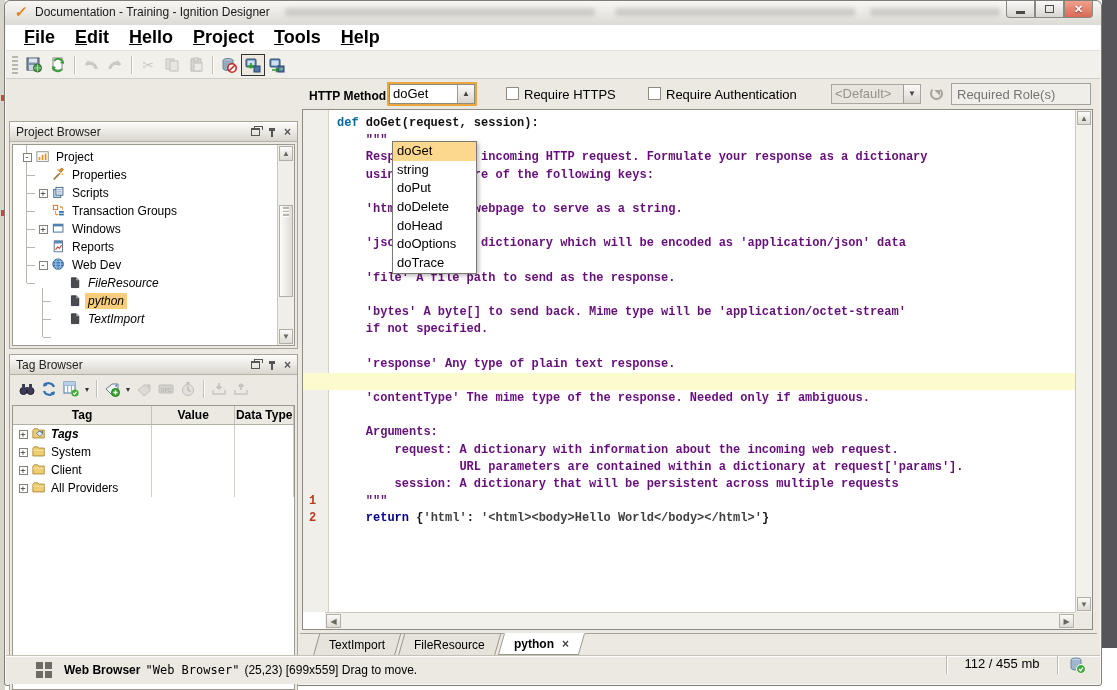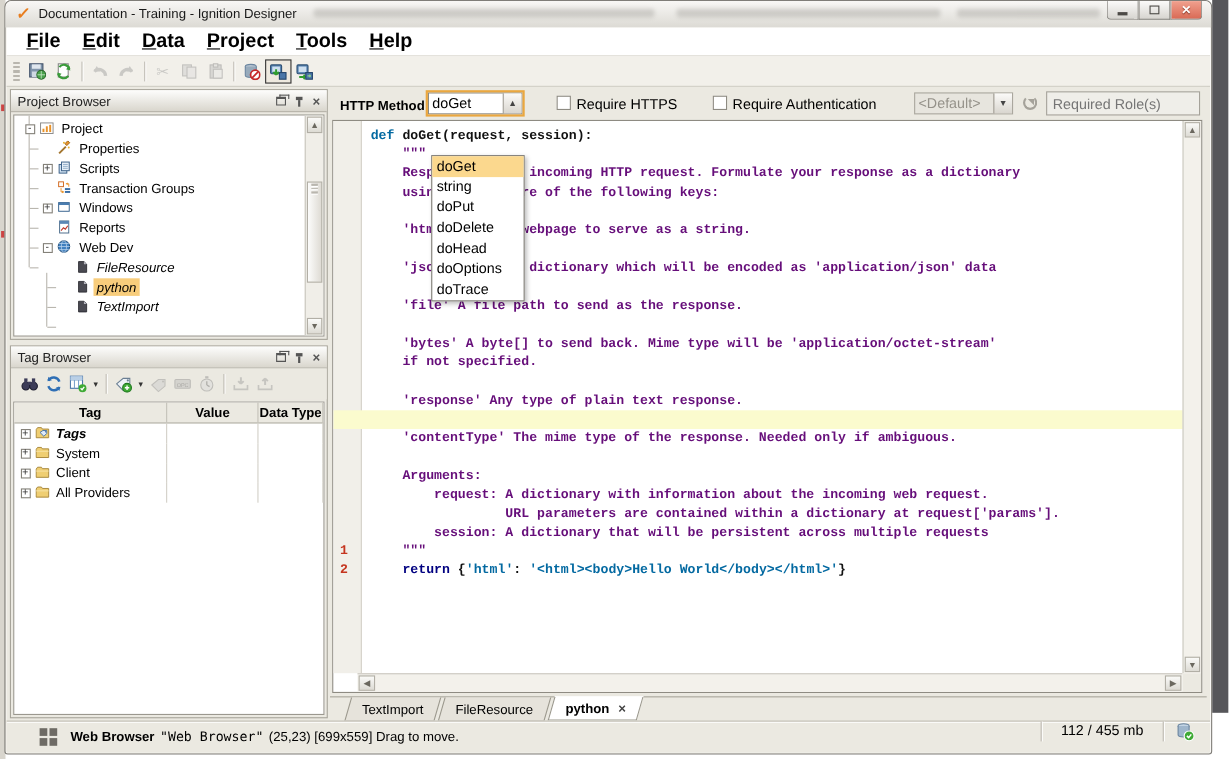--- a/index.html
+++ b/index.html
@@ -42,21 +42,21 @@
   .toolbar{position:absolute;left:1px;top:50px;right:1px;height:28px;background:#f2f0ea;
            border-bottom:1px solid #cfccc4;display:flex;align-items:center;padding-left:6px;}
   .tb-grip{width:6px;height:18px;margin-right:4px;
            background:repeating-linear-gradient(#b9b6ae 0 2px,transparent 2px 4px);}
   .tb-btn{width:24px;height:22px;display:flex;align-items:center;justify-content:center;position:relative;}
   .tb-btn.selected{border:1px solid #333;background:#eee9df;}
   .tb-sep{width:1px;height:18px;background:#c2bfb7;margin:0 4px;box-shadow:1px 0 0 #fff;}
   .dis{opacity:.45;filter:grayscale(1);}
 
   
-  .panel{position:absolute;background:#ebe9e1;border:1px solid #a7a49a;}
+  .panel{position:absolute;background:#ebe9e1;border:1px solid #a7a49a;margin-top:40px;}
   .panel-hdr{height:20px;background:linear-gradient(#fdfdfc,#d9d6cd);border-bottom:1px solid #b4b1a7;
              display:flex;align-items:center;padding:0 6px;font-size:12px;color:#222;}
   .panel-hdr .spacer{flex:1;}
   .hdr-ic{margin-left:8px;display:flex;align-items:center;height:14px;color:#555;}
   .ic-float{width:9px;height:8px;border:1px solid #555;border-top-width:2px;position:relative;}
   .ic-float::before{content:"";position:absolute;left:2px;top:-4px;width:7px;height:3px;border:1px solid #555;border-bottom:none;}
   .ic-pin{position:relative;width:8px;height:10px;}
   .ic-pin::before{content:"";position:absolute;left:1px;top:1px;width:6px;height:3px;background:#555;}
   .ic-pin::after{content:"";position:absolute;left:3.5px;top:4px;width:1.5px;height:6px;background:#555;}
   .ic-close{font-size:12px;font-weight:bold;line-height:10px;}
@@ -110,21 +110,21 @@
   .roles-input{position:absolute;height:22px;border:1px solid #a5a29a;background:#efeee9;
                font-size:13px;color:#a09d94;padding:0 5px;font-family:"Liberation Sans",sans-serif;}
 
   .code-wrap{position:absolute;left:2px;top:30px;right:4px;bottom:26px;background:#fff;border:1px solid #8e8b82;overflow:hidden;}
   .gutter{position:absolute;left:0;top:0;bottom:17px;width:26px;background:#f1efe9;border-right:1px solid #d4d1c9;}
   .code-lines{position:absolute;left:0;top:5px;right:18px;font-family:"Liberation Mono","DejaVu Sans Mono",monospace;
               font-size:12px;font-weight:bold;}
   .cline{height:17.2px;white-space:pre;position:relative;padding-left:34px;line-height:17.2px;}
   .cline.hl{background:#fbfbce;margin-right:-18px;padding-right:18px;}
   .lnum{position:absolute;left:6px;top:0;width:20px;color:#c5351f;font-size:12px;}
-  .seg-kw{color:#0369a1;} .seg-doc{color:#660e7a;} .seg-str{color:#0369a1;} .seg-ret{color:#000080;} .seg-plain{color:#111;}
+  .seg-kw{color:#0369a1;} .seg-doc{color:#660e7a;} .seg-str{color:#404040;} .seg-ret{color:#000080;} .seg-plain{color:#111;}
   .ed-vscroll{position:absolute;right:0;top:0;bottom:17px;width:17px;background:#f3f1eb;border-left:1px solid #cbc8c0;}
   .ed-hscroll{position:absolute;left:22px;right:17px;bottom:0;height:17px;background:#f3f1eb;border-top:1px solid #cbc8c0;}
   .h-arr{position:absolute;top:1px;width:15px;height:14px;border:1px solid #b2afa6;background:linear-gradient(#fafaf8,#dddbd4);
          color:#6b685f;font-size:8px;text-align:center;line-height:13px;}
   .corner{position:absolute;right:0;bottom:0;width:17px;height:17px;background:#ebe9e1;}
 
   .popup{position:absolute;left:89px;top:31px;width:85px;background:#fff;border:1px solid #7c7972;z-index:30;
          box-shadow:2px 2px 4px rgba(0,0,0,.25);}
   .popup-item{height:18.7px;font-size:13px;padding:1px 4px;line-height:16px;}
   .popup-item.sel{background:#fbd88e;}
@@ -175,21 +175,21 @@
         <div class="win-btn">
             <div class="glyph-rest"></div>
           </div>
         <div class="win-btn close">✕</div>
       </div>
     </div>
 
     <div class="menubar" id="menubar">
         <span class="menu-item">File</span>
         <span class="menu-item">Edit</span>
-        <span class="menu-item">Data</span>
+        <span class="menu-item">Hello</span>
         <span class="menu-item">Project</span>
         <span class="menu-item">Tools</span>
         <span class="menu-item">Help</span>
       </div>
 
     <div class="toolbar">
       <div class="tb-grip"></div>
       <span id="toolbar-items" style="display:flex;align-items:center">
           <div class="tb-btn">
             <svg width="16" height="16" viewBox="0 0 16 16">

